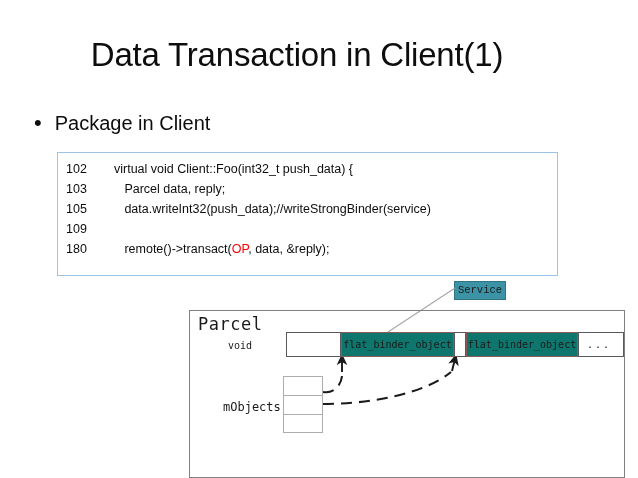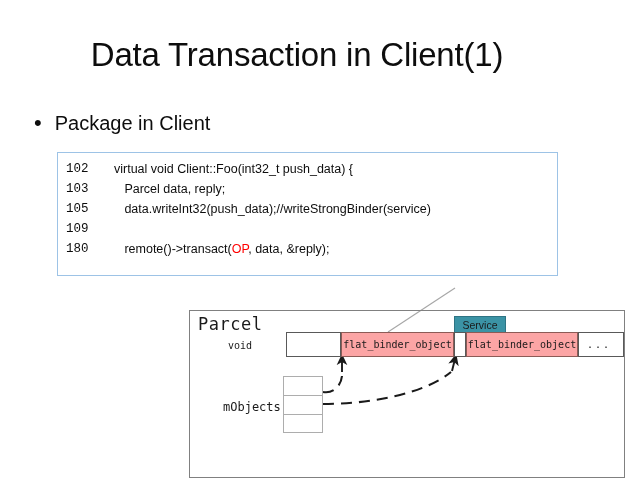--- a/index.html
+++ b/index.html
@@ -68,44 +68,42 @@
     line-height: 20px;
     font-size: 12.5px;
     color: #0d0d0d;
     white-space: pre;
   }
   .code-num {
     width: 48px;
     padding-left: 8px;
     box-sizing: border-box;
     flex: 0 0 48px;
-    font-family: Liberation Mono, monospace;
   }
   .code-src {
     flex: 1 1 auto;
     padding-left: 8px;
   }
   .kw-op { color: #ff0000; }
 
   
   #service-box {
     position: absolute;
     left: 454px;
     top: 281px;
     width: 52px;
     height: 19px;
     background: #3b93a5;
     border: 1.2px solid #2e7484;
     box-sizing: border-box;
-    font-family: Liberation Sans, sans-serif;
+    font-family: Liberation Mono, monospace;
     font-size: 10.5px;
     line-height: 17px;
     text-align: center;
     color: #1a1a1a;
-    margin-top: 35px;
   }
 
   
   #diagram-svg {
     position: absolute;
     left: 0;
     top: 0;
     width: 638px;
     height: 478px;
     pointer-events: none;
@@ -154,21 +152,21 @@
     border: 1px solid #595959;
     font-family: "DejaVu Sans Mono", "Liberation Mono", monospace;
     font-size: 10px;
     line-height: 23px;
     color: #1a1a1a;
     text-align: center;
     background: #ffffff;
     white-space: nowrap;
   }
   .mdata-cell.fbo {
-    background: #fca5a5;
+    background: #0f766e;
     border-color: #8c5b56;
   }
   .mdata-cell.ellipsis {
     text-align: right;
     padding-right: 12px;
     letter-spacing: 2px;
   }
 
   
   #mobjects-label {

